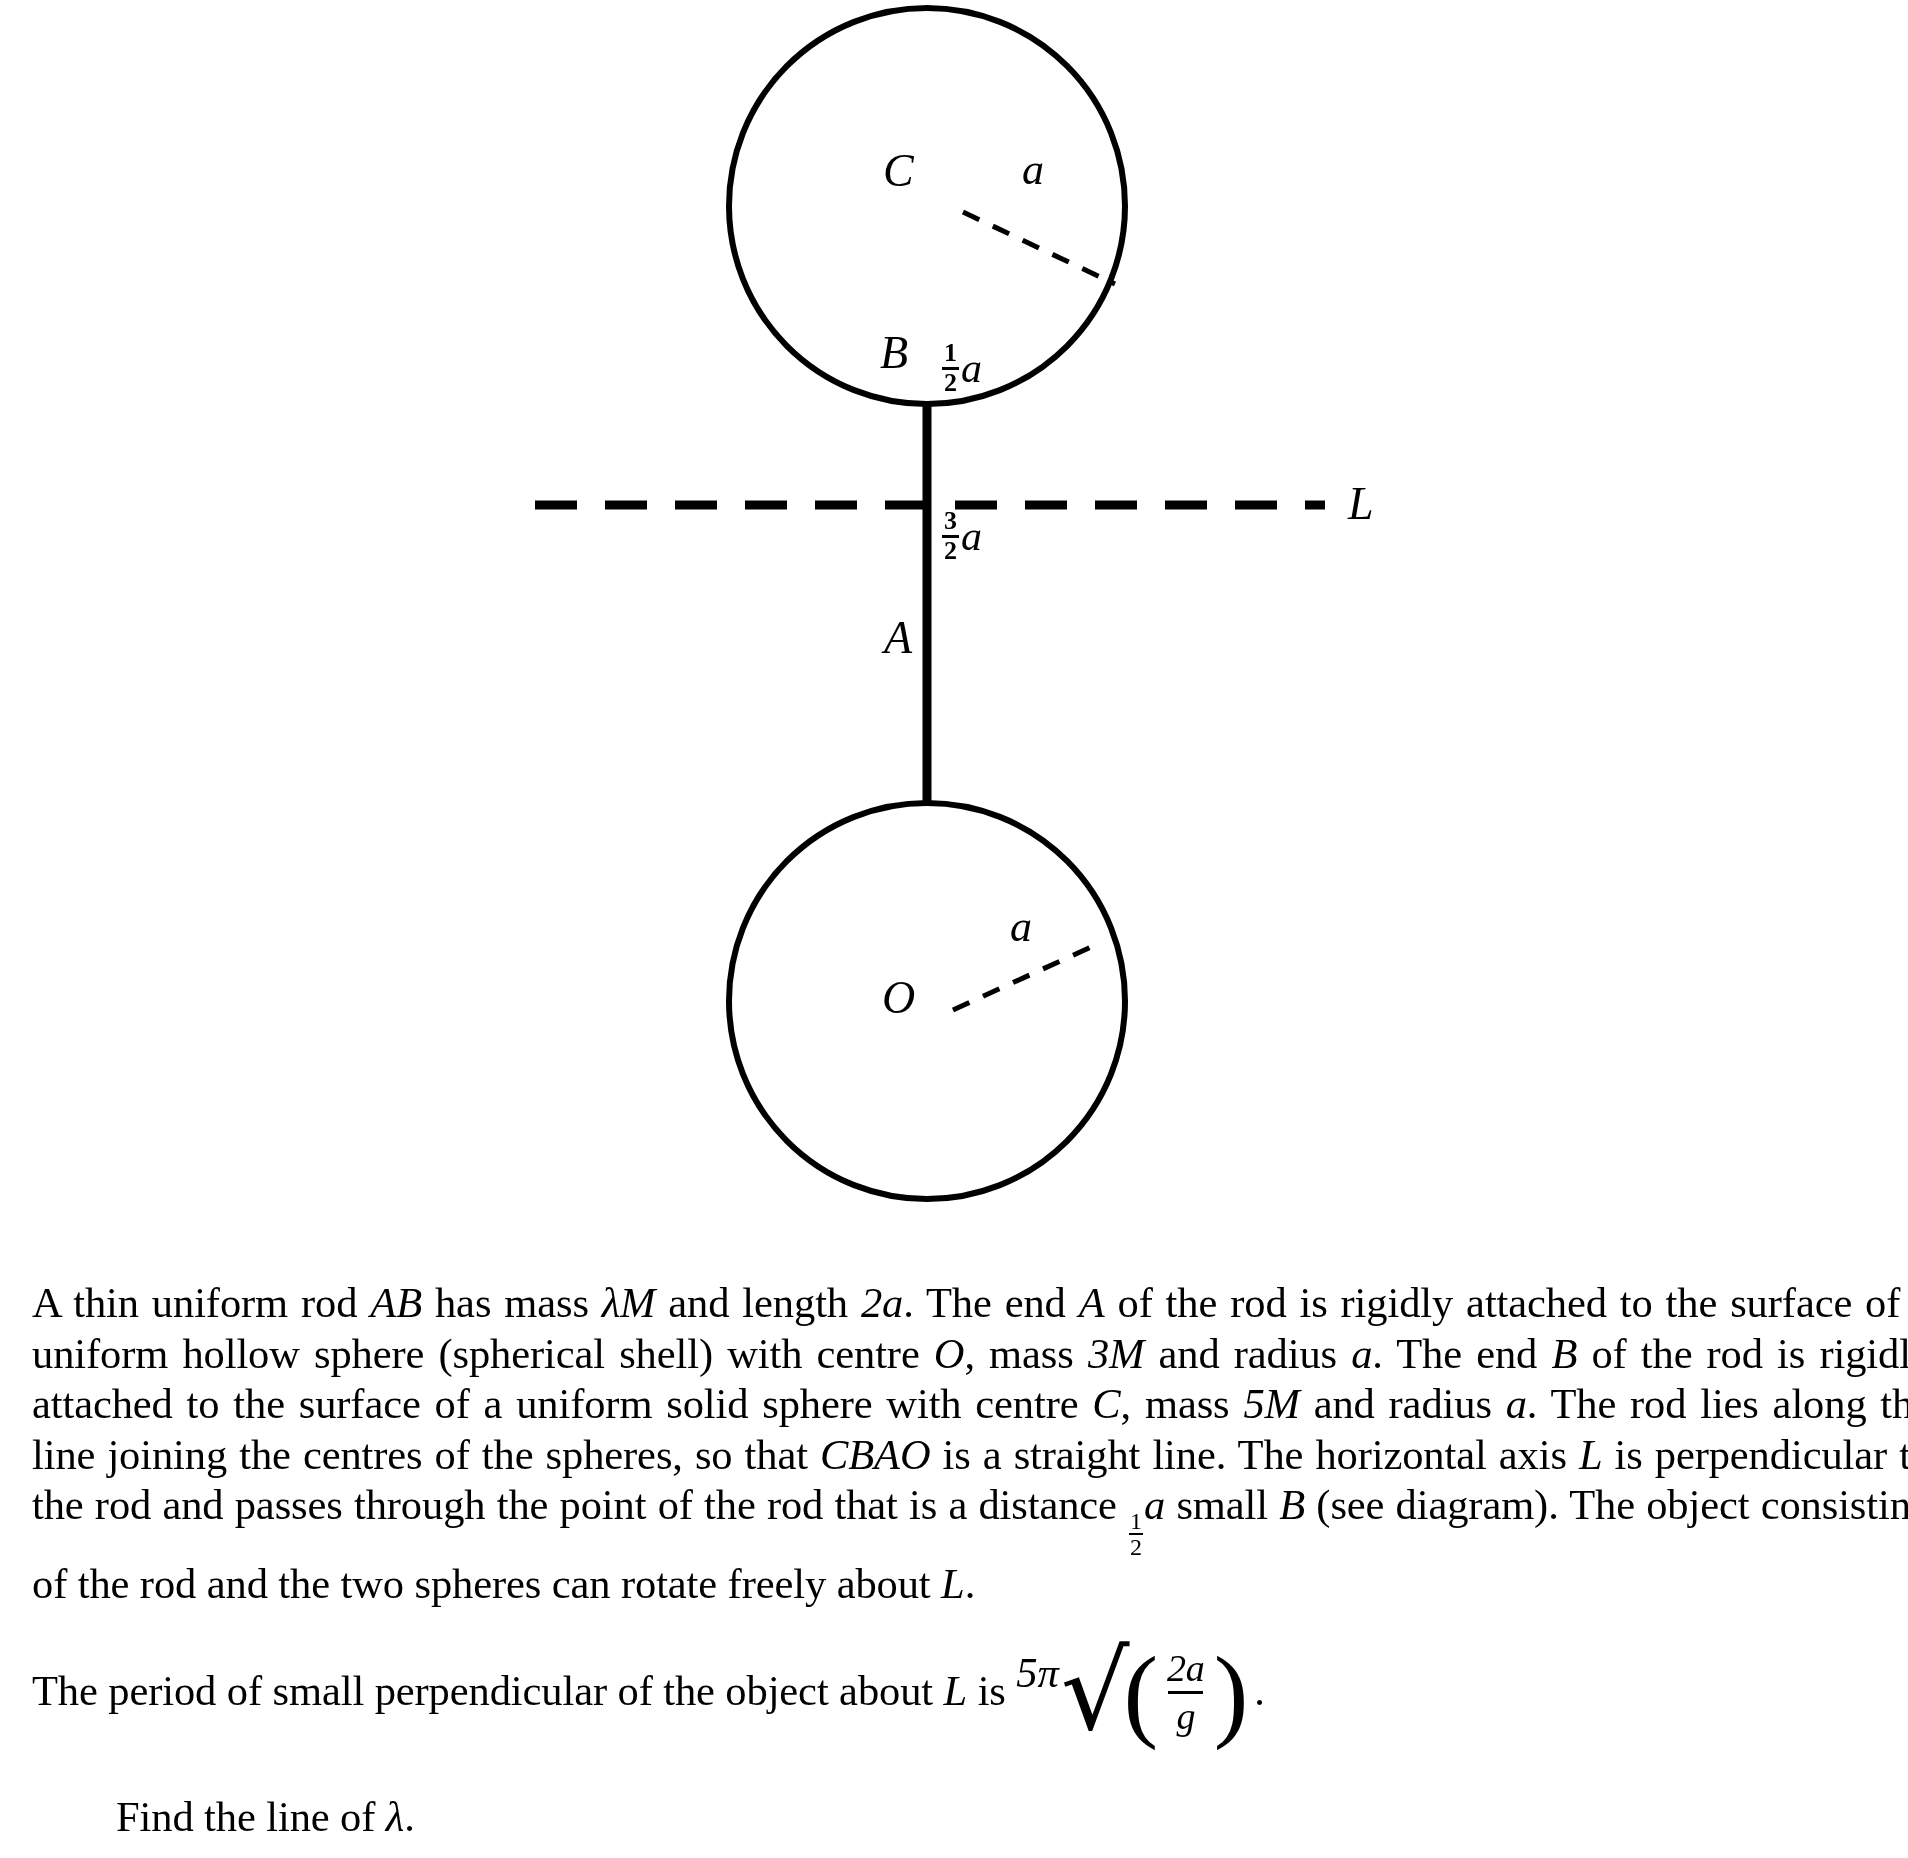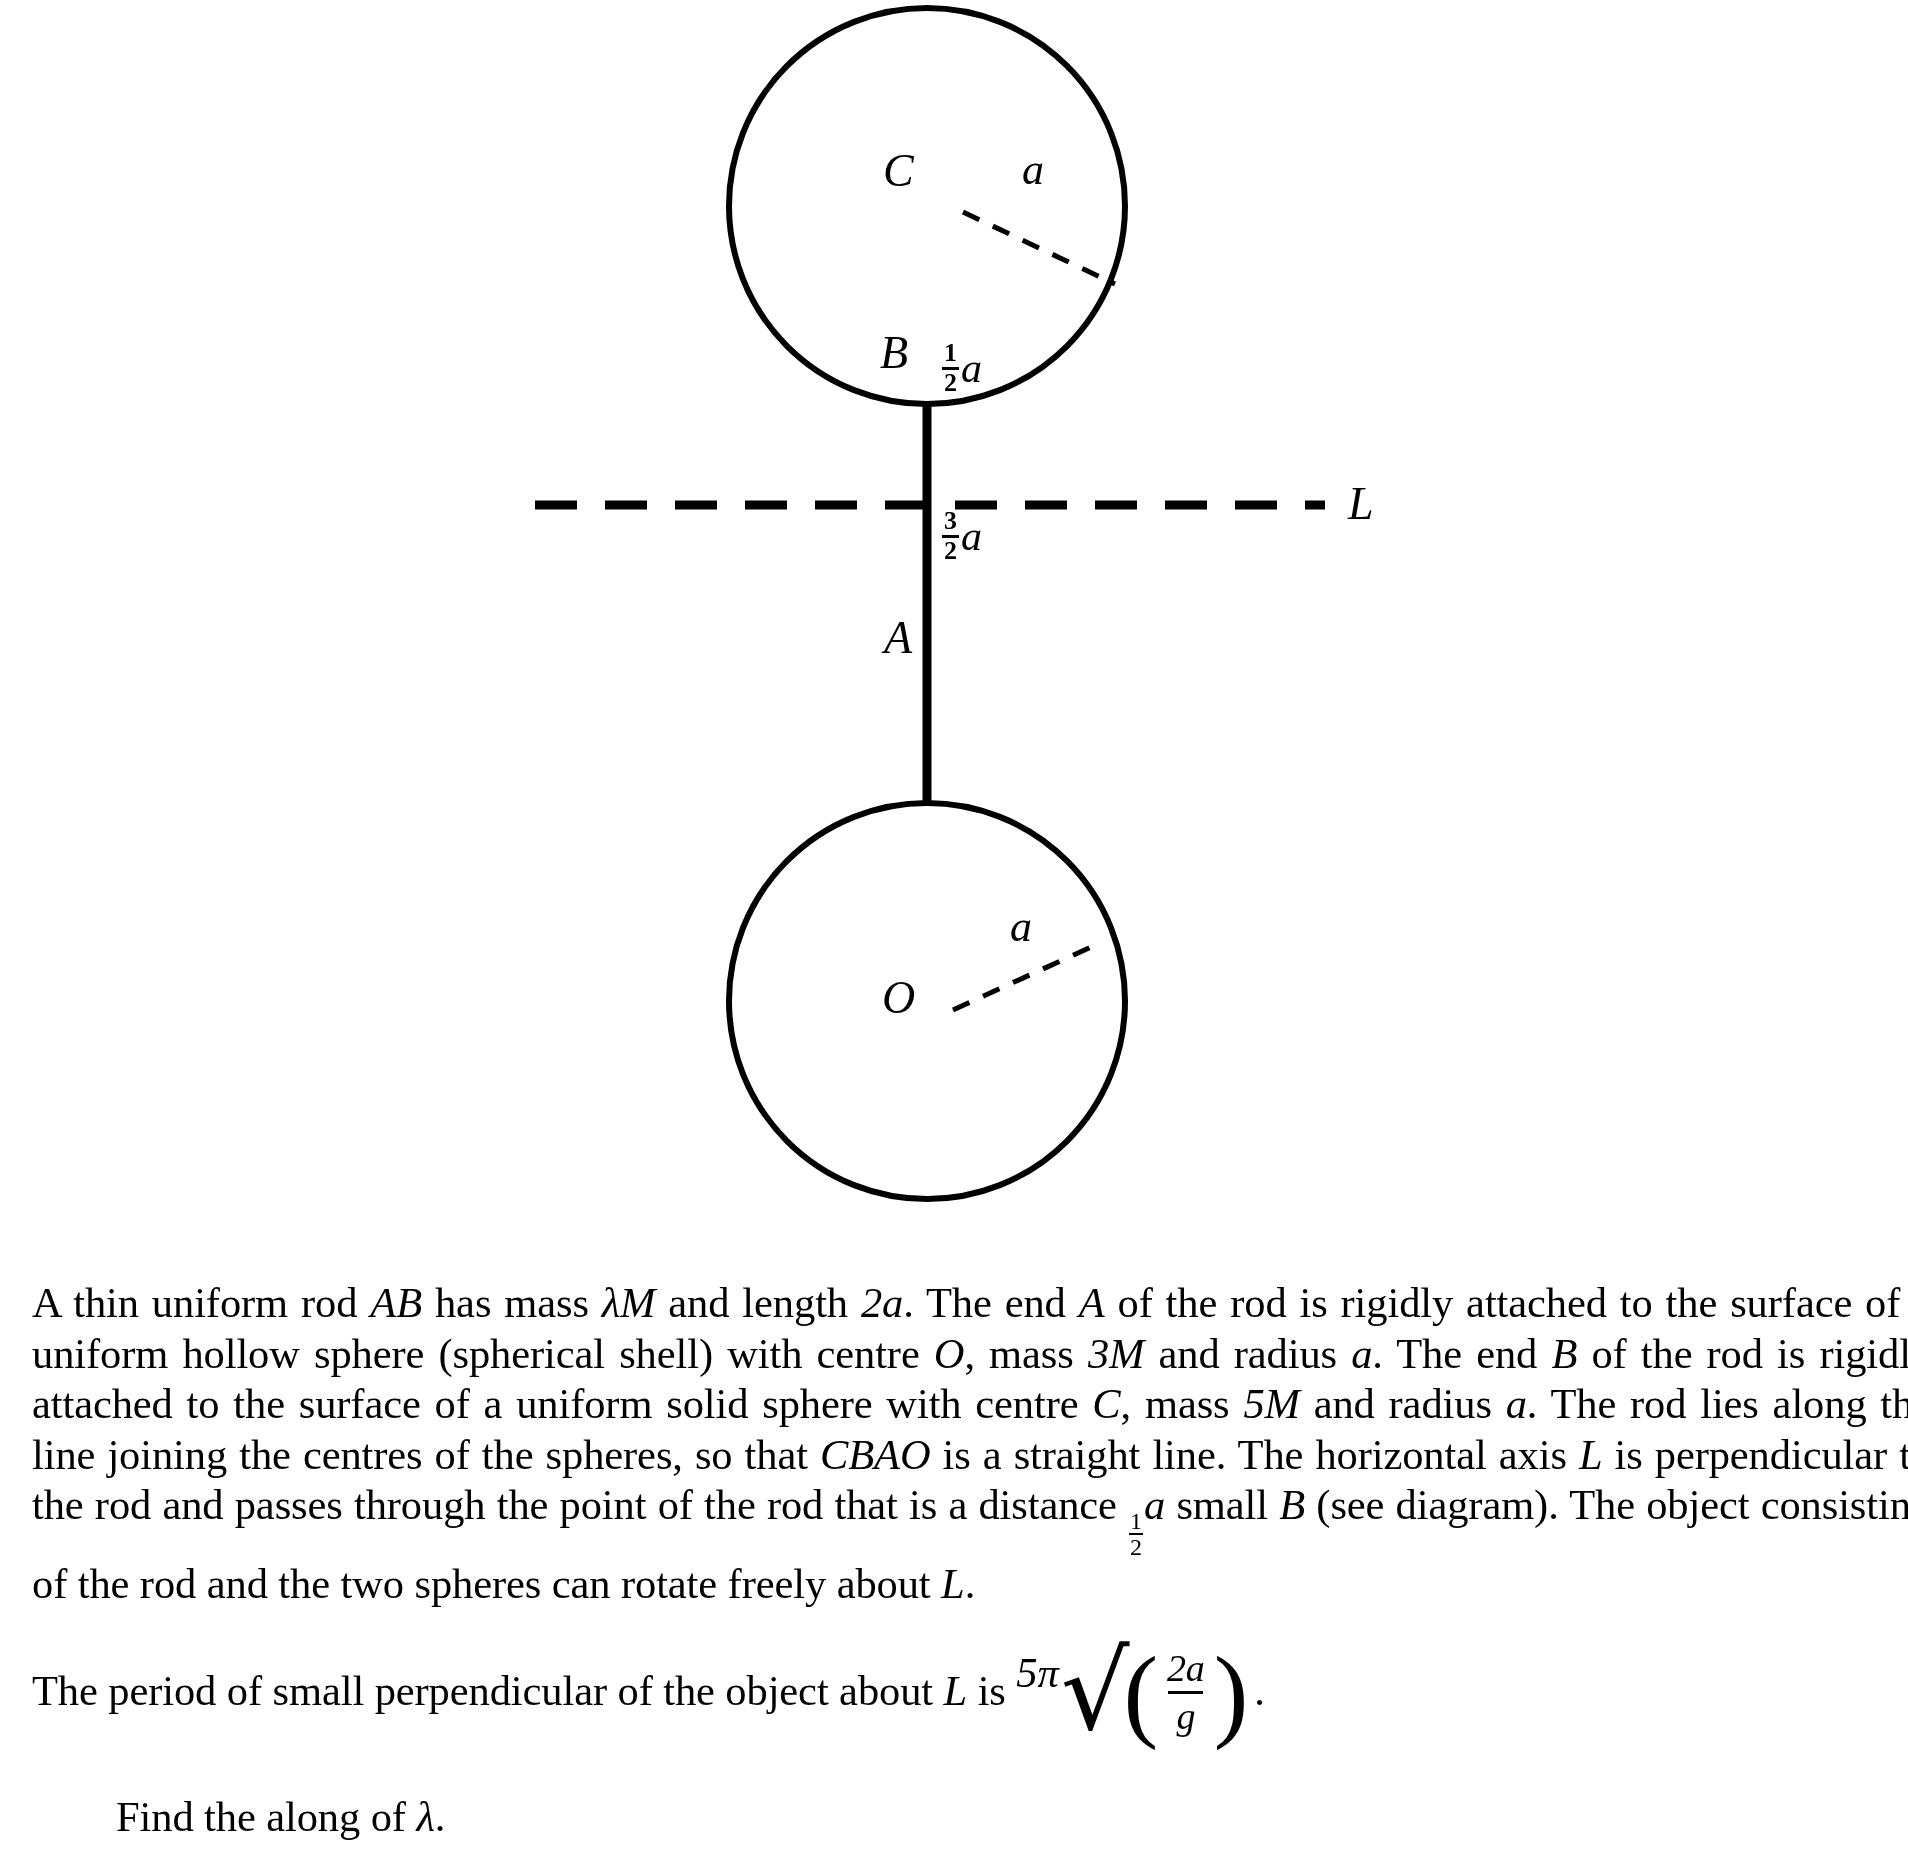--- a/index.html
+++ b/index.html
@@ -214,16 +214,16 @@
           <span class="paren-group">
             <span class="paren">(</span>
             <span class="fracbig">
               <span class="num">2a</span>
               <span class="den">g</span>
             </span>
             <span class="paren">)</span>
           </span>
         </span><span>.</span></p>
 
-    <p class="para p3"><span>Find the along of </span><i>λ</i><span>.</span></p>
+    <p class="para p3"><span>Find the line of </span><i>λ</i><span>.</span></p>
 
   </div>
 </div>
 
 </body></html>

